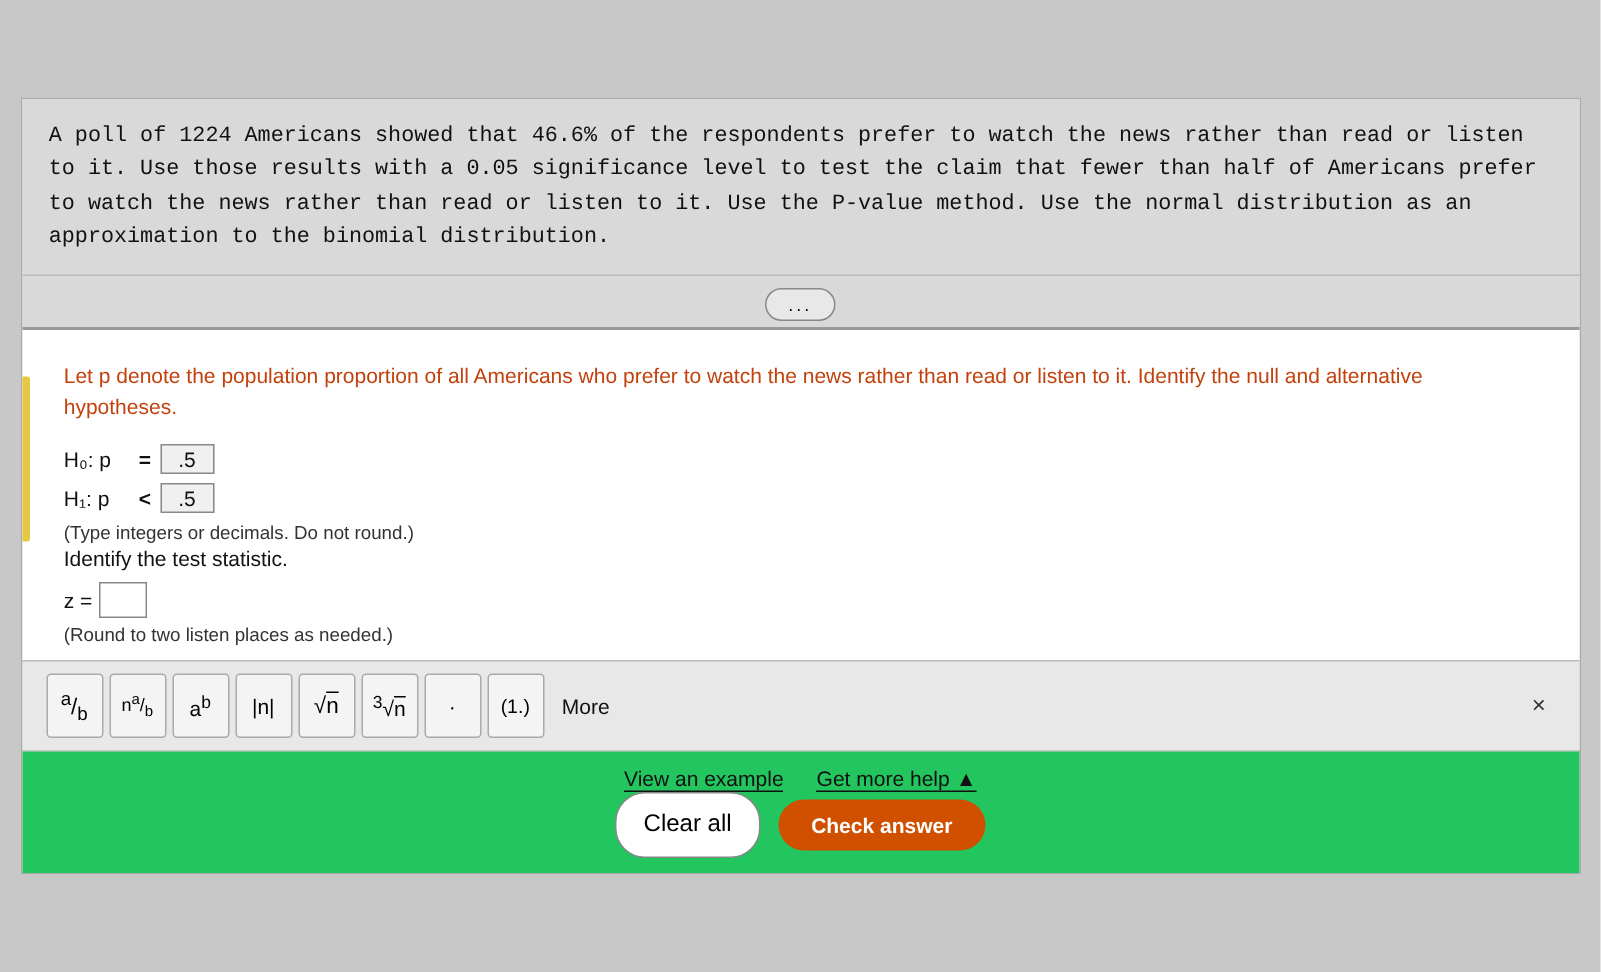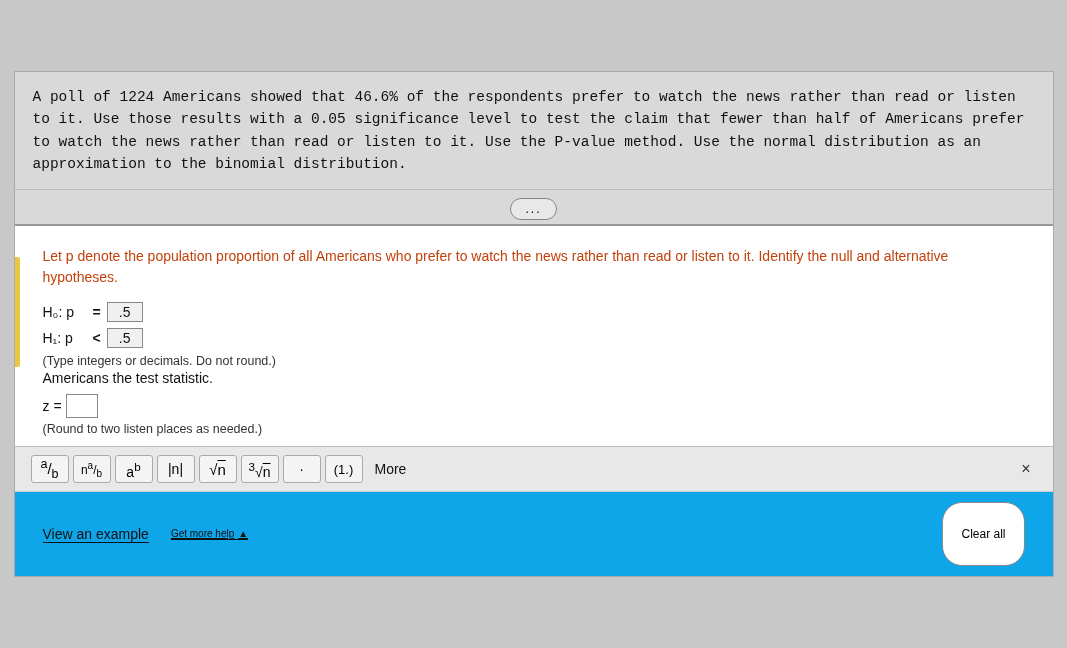--- a/index.html
+++ b/index.html
@@ -144,21 +144,21 @@
     }
     .toolbar-buttons {
       display: flex;
       align-items: center;
       gap: 4px;
     }
     .tb-btn {
       border: 1px solid #aaa;
       background: #f4f4f4;
       min-width: 38px;
-      height: 28px;
+      height: 43px;
       display: flex;
       align-items: center;
       justify-content: center;
       cursor: pointer;
       font-size: 14px;
       padding: 0 6px;
       border-radius: 3px;
     }
     .tb-more-btn {
       border: none;
@@ -172,65 +172,65 @@
     }
     .toolbar-close-btn {
       font-size: 16px;
       cursor: pointer;
       color: #333;
       background: none;
       border: none;
       padding: 2px 6px;
     }
     .bottom-bar {
-      background: #0ea5e9;
+      background: #22c55e;
       border-top: 1px solid #ccc;
       padding: 10px 28px;
       display: flex;
       align-items: center;
       justify-content: space-between;
+      flex-direction: column;
     }
     .bottom-left {
       display: flex;
       align-items: center;
       gap: 22px;
     }
     .view-example-link {
       font-size: 14px;
       color: #111;
       cursor: pointer;
       text-decoration: none;
       border-bottom: 1px solid #111;
     }
     .get-help-link {
-      font-size: 10px;
+      font-size: 14px;
       color: #111;
       cursor: pointer;
       display: flex;
       align-items: center;
       gap: 4px;
       border-bottom: 1px solid #111;
-      text-decoration: underline;
     }
     .check-answer-btn {
       background: #d05000;
       color: white;
       border: none;
       border-radius: 20px;
       padding: 9px 22px;
       font-size: 14px;
       cursor: pointer;
       font-weight: bold;
     }
     .clear-all-btn {
       background: white;
       border: 1px solid #888;
       border-radius: 20px;
-      padding: 24px 18px;
-      font-size: 12px;
+      padding: 12px 18px;
+      font-size: 16px;
       cursor: pointer;
     }
     .bottom-right {
       display: flex;
       align-items: center;
       gap: 12px;
     }
   </style>
 </head>
 <body>
@@ -261,21 +261,21 @@
     </div>
 
     <div class="hypothesis-row">
       <span class="h-label">H₁: p</span>
       <span class="operator">&lt;</span>
       <span class="hyp-value-box">.5</span>
     </div>
 
     <p class="type-note">(Type integers or decimals. Do not round.)</p>
 
-    <p class="identify-label">Americans the test statistic.</p>
+    <p class="identify-label">Identify the test statistic.</p>
 
     <div class="z-row">
       <span class="z-label">z =</span>
       <div class="z-input-box"></div>
     </div>
 
     <p class="round-note">(Round to two listen places as needed.)</p>
   </div>
 
   <div class="toolbar-row">
@@ -325,16 +325,17 @@
   <div class="bottom-bar">
     <div class="bottom-left">
       <a class="view-example-link" href="#">View an example</a>
       <span class="get-help-link">
         <span>Get more help</span>
         <span>▲</span>
       </span>
     </div>
     <div class="bottom-right">
       <button class="clear-all-btn">Clear all</button>
+      <button class="check-answer-btn">Check answer</button>
     </div>
   </div>
 
 </div>
 
 </body></html>

